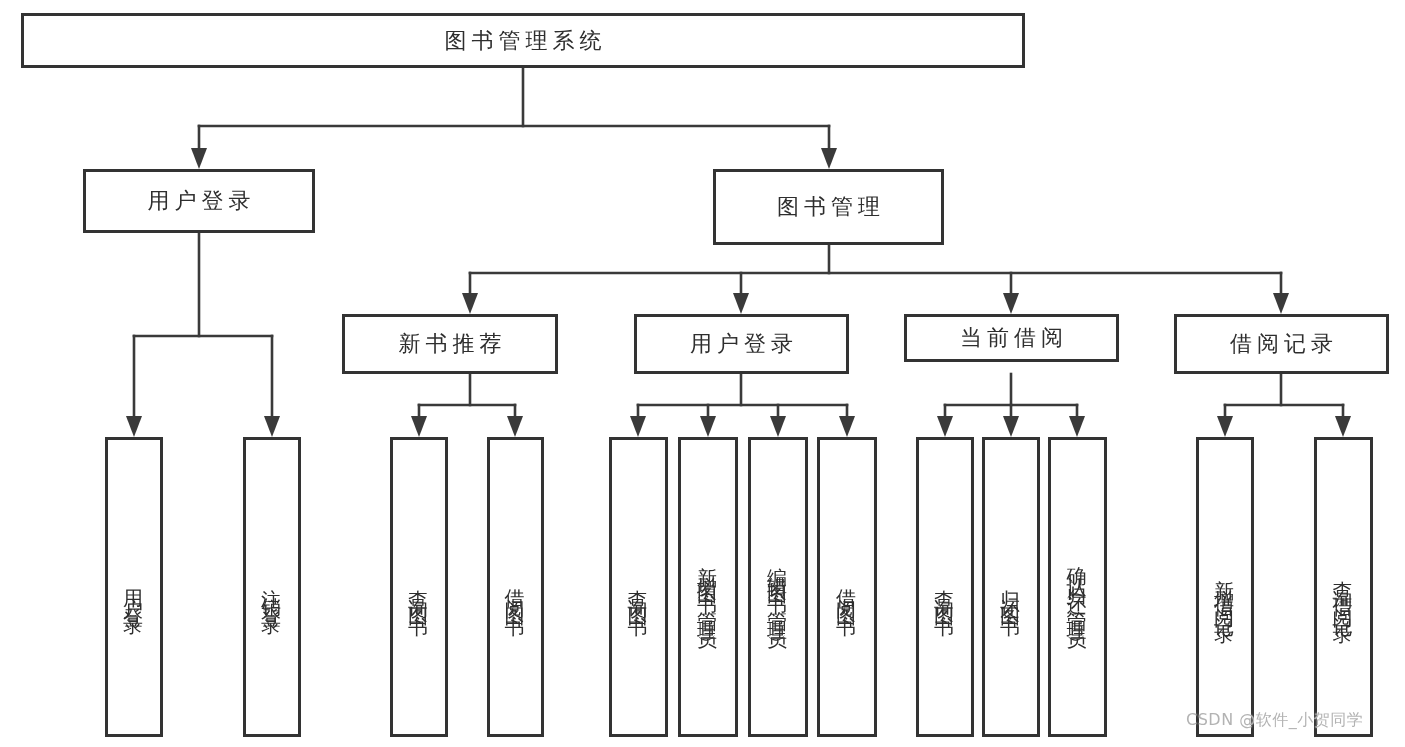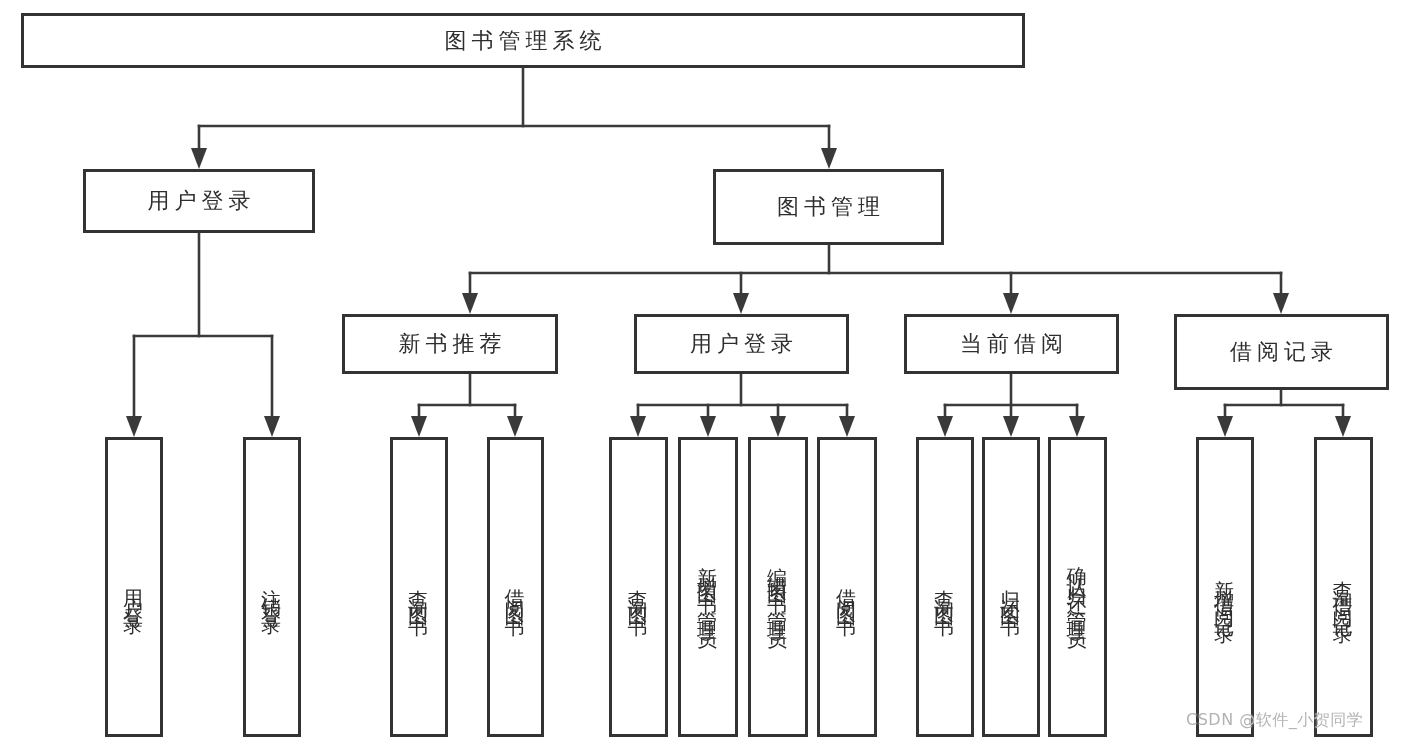--- a/index.html
+++ b/index.html
@@ -103,24 +103,24 @@
   <div class="hbox" style="left:713px;top:169px;width:231px;height:76px">
     <span>图书管理</span>
   </div>
 
   <div class="hbox" style="left:342px;top:314px;width:216px;height:60px">
     <span>新书推荐</span>
   </div>
   <div class="hbox" style="left:634px;top:314px;width:215px;height:60px">
     <span>用户登录</span>
   </div>
-  <div class="hbox" style="left:904px;top:314px;width:215px;height:60px">
+  <div class="hbox" style="left:904px;top:314px;width:215px;height:48px">
     <span>当前借阅</span>
   </div>
-  <div class="hbox" style="left:1174px;top:314px;width:215px;height:76px">
+  <div class="hbox" style="left:1174px;top:314px;width:215px;height:60px">
     <span>借阅记录</span>
   </div>
 
   <div class="vbox" style="left:105px;top:437px;width:58px;height:300px">
     <span>用户登录</span>
   </div>
   <div class="vbox" style="left:243px;top:437px;width:58px;height:300px">
     <span>注销登录</span>
   </div>
 

